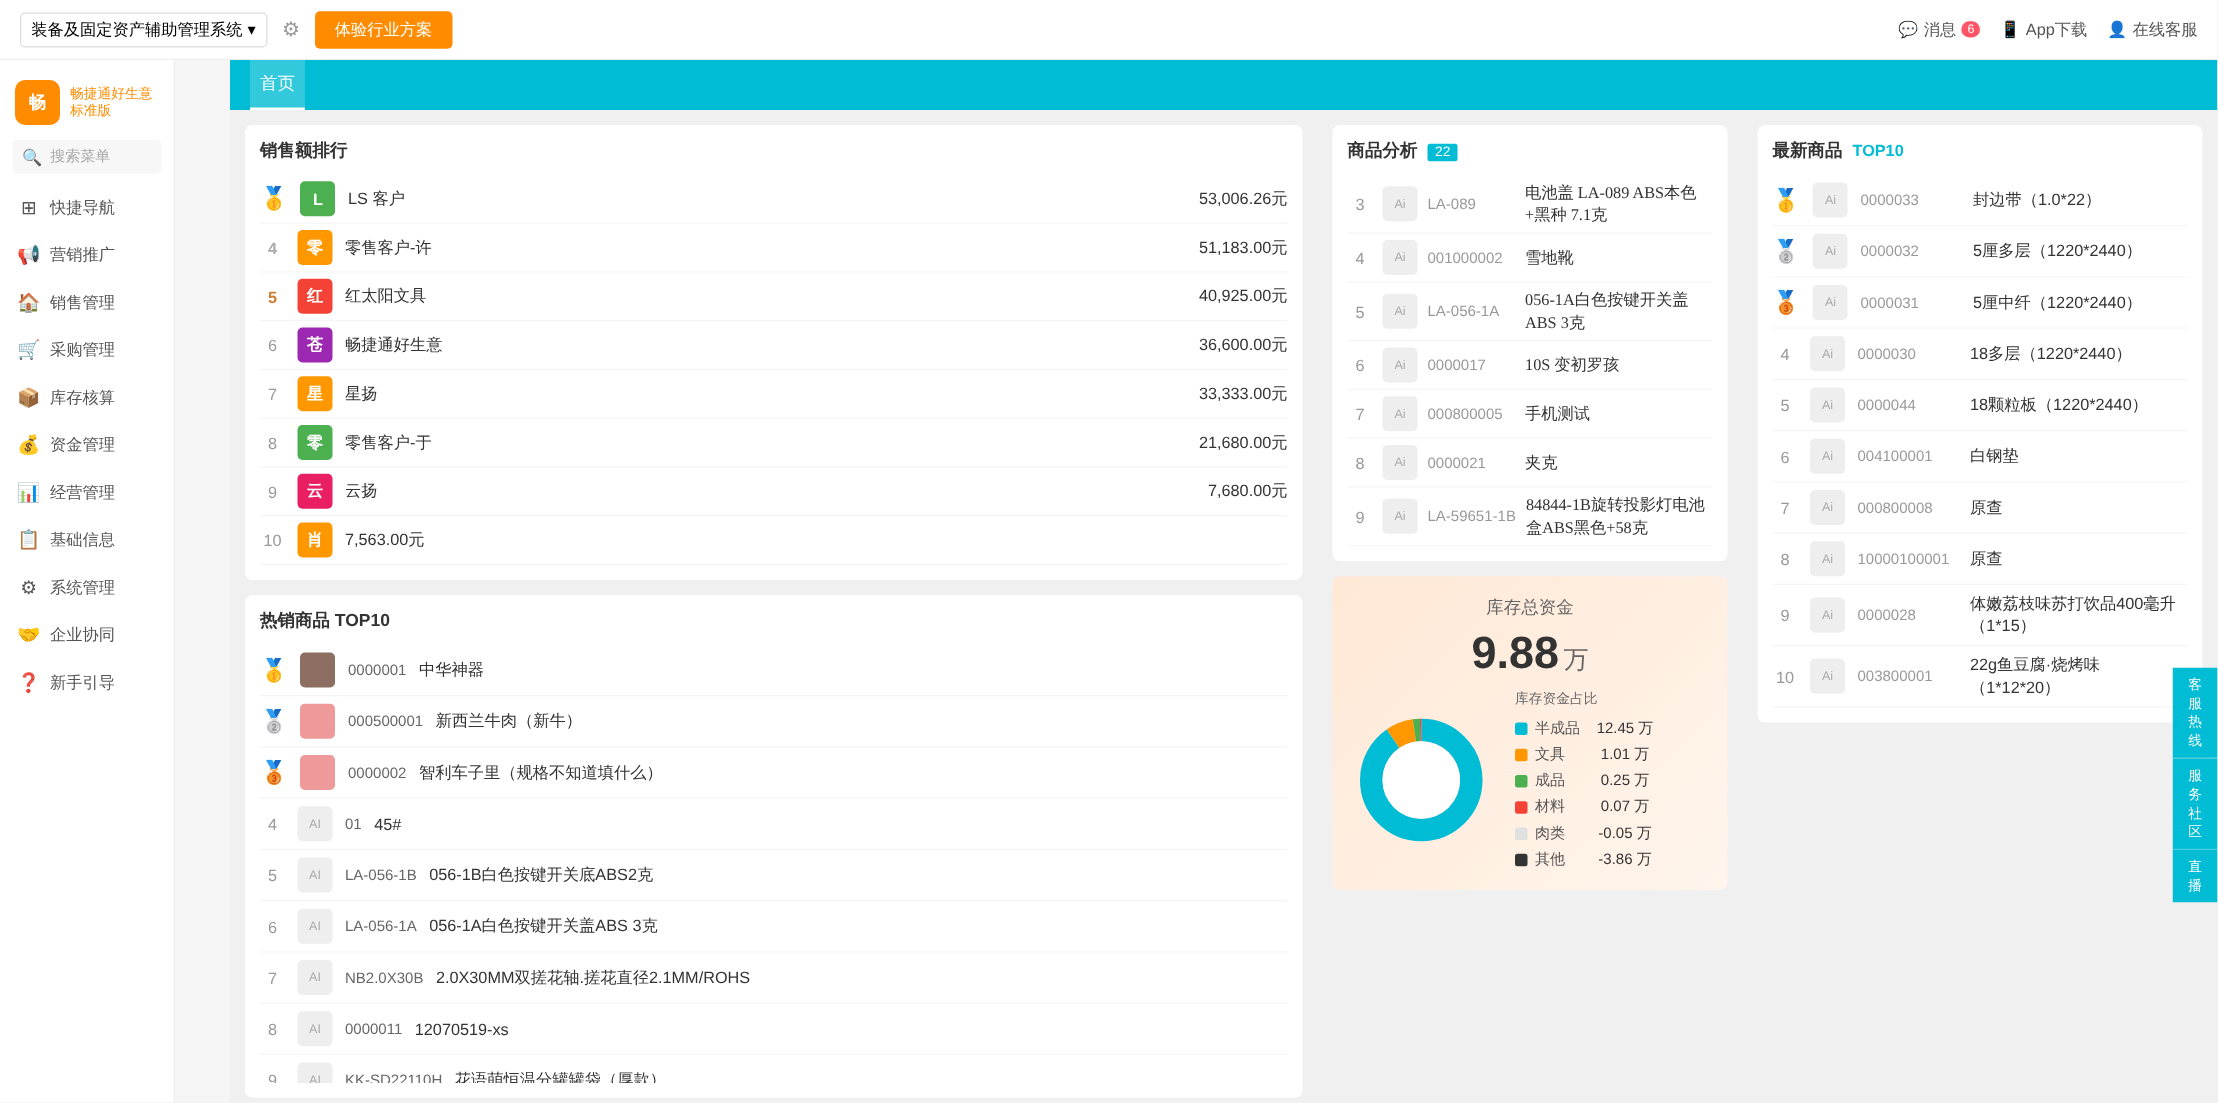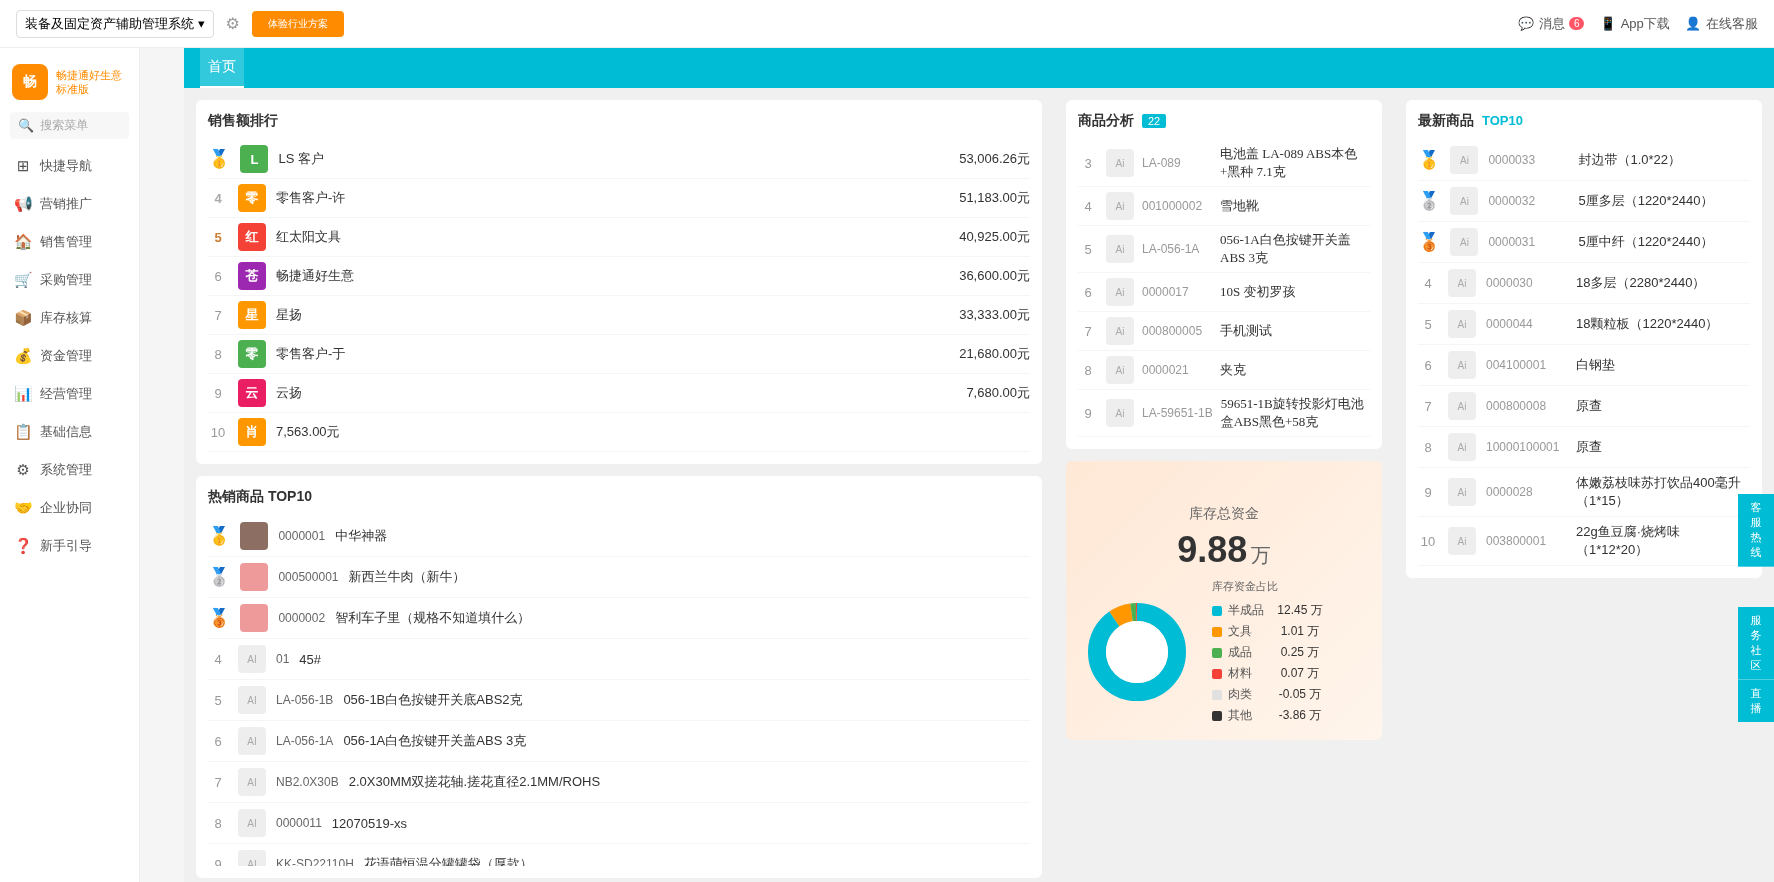--- a/index.html
+++ b/index.html
@@ -2,21 +2,21 @@
 <html><head>
   <meta charset="utf-8">
   <style>
     * { margin: 0; padding: 0; box-sizing: border-box; }
     body { font-family: 'Microsoft YaHei', Arial, sans-serif; font-size: 13px; background: #f5f5f5; width: 1774px; min-height: 882px; overflow: hidden; }
 
     
     .topbar { display: flex; align-items: center; height: 48px; background: #fff; border-bottom: 1px solid #eee; padding: 0 16px; gap: 12px; }
     .topbar-select { display: flex; align-items: center; gap: 4px; border: 1px solid #ddd; border-radius: 4px; padding: 4px 8px; cursor: pointer; }
     .topbar-gear { color: #999; cursor: pointer; font-size: 16px; }
-    .topbar-btn { background: #ff8c00; color: #fff; border: none; border-radius: 4px; padding: 6px 16px; font-size: 10px; cursor: pointer; }
+    .topbar-btn { background: #ff8c00; color: #fff; border: none; border-radius: 4px; padding: 6px 16px; font-size: 13px; cursor: pointer; }
     .topbar-right { margin-left: auto; display: flex; align-items: center; gap: 16px; color: #555; }
     .topbar-right-item { display: flex; align-items: center; gap: 4px; cursor: pointer; }
     .badge { background: #f56; color: #fff; border-radius: 8px; font-size: 10px; padding: 1px 5px; }
 
     
     .layout { display: flex; height: calc(882px - 48px); }
     .sidebar { width: 140px; background: #fff; border-right: 1px solid #eee; display: flex; flex-direction: column; padding-top: 8px; }
     .sidebar-logo { display: flex; align-items: center; gap: 8px; padding: 8px 12px 12px; }
     .sidebar-logo-icon { width: 36px; height: 36px; background: #ff8c00; border-radius: 8px; display: flex; align-items: center; justify-content: center; color: #fff; font-size: 14px; font-weight: bold; }
     .sidebar-logo-text { font-size: 11px; color: #ff8c00; line-height: 1.3; }
@@ -349,27 +349,27 @@
             <div class="mid-product-row">
               <span class="product-rank-num">8</span>
               <div style="width:28px;height:28px;background:#eee;border-radius:4px;display:flex;align-items:center;justify-content:center;font-size:10px;color:#aaa;">Ai</div>
               <span class="mid-product-code">0000021</span>
               <span class="mid-product-name">夹克</span>
             </div>
             <div class="mid-product-row">
               <span class="product-rank-num">9</span>
               <div style="width:28px;height:28px;background:#eee;border-radius:4px;display:flex;align-items:center;justify-content:center;font-size:10px;color:#aaa;">Ai</div>
               <span class="mid-product-code">LA-59651-1B</span>
-              <span class="mid-product-name">59651-1B旋转投影灯电池盒ABS黑色+58克</span>
+              <span class="mid-product-name">84844-1B旋转投影灯电池盒ABS黑色+58克</span>
             </div>
           </div>
         </div>
 
         <div style="background:linear-gradient(135deg,#ffe8d6,#fff5ec);border-radius:6px;padding:16px;">
-          <div style="font-size:14px;color:#666;text-align:center;margin-top:28px;">库存总资金</div>
+          <div style="font-size:14px;color:#666;text-align:center;">库存总资金</div>
           <div style="text-align:center;margin:6px 0;">
             <span style="font-size:36px;font-weight:bold;color:#333;">9.88</span>
             <span style="font-size:20px;color:#666;">万</span>
           </div>
 
           <div class="donut-container">
             <svg width="110" height="110" viewBox="0 0 110 110">
 
               <circle cx="55" cy="55" r="40" fill="none" stroke="#e0e0e0" stroke-width="18"></circle>
 
@@ -439,21 +439,21 @@
             <div class="new-product-row">
               <span class="rank-icon">🥉</span>
               <div class="new-product-img" style="background:#eee;color:#aaa;font-size:10px;">Ai</div>
               <span style="font-size:12px;color:#999;min-width:80px;">0000031</span>
               <span class="new-product-name">5厘中纤（1220*2440）</span>
             </div>
             <div class="new-product-row">
               <span class="new-rank-num">4</span>
               <div class="new-product-img" style="background:#eee;color:#aaa;font-size:10px;">Ai</div>
               <span style="font-size:12px;color:#999;min-width:80px;">0000030</span>
-              <span class="new-product-name">18多层（2280*2440）</span>
+              <span class="new-product-name">18多层（1220*2440）</span>
             </div>
             <div class="new-product-row">
               <span class="new-rank-num">5</span>
               <div class="new-product-img" style="background:#eee;color:#aaa;font-size:10px;">Ai</div>
               <span style="font-size:12px;color:#999;min-width:80px;">0000044</span>
               <span class="new-product-name">18颗粒板（1220*2440）</span>
             </div>
             <div class="new-product-row">
               <span class="new-rank-num">6</span>
               <div class="new-product-img" style="background:#eee;color:#aaa;font-size:10px;">Ai</div>
@@ -487,15 +487,15 @@
           </div>
         </div>
       </div>
 
     </div>
   </div>
 </div>
 
 <div class="float-btns">
   <div class="float-btn" style="background:#00bcd4;writing-mode:horizontal-tb;padding:6px 8px;font-size:11px;text-align:center;">客服<br>热线</div>
-  <div class="float-btn" style="background:#00bcd4;writing-mode:horizontal-tb;padding:6px 8px;font-size:11px;text-align:center;margin-top:40px;">服务<br>社区</div>
+  <div class="float-btn" style="background:#00bcd4;writing-mode:horizontal-tb;padding:6px 8px;font-size:11px;text-align:center;">服务<br>社区</div>
   <div class="float-btn" style="background:#00bcd4;writing-mode:horizontal-tb;padding:6px 8px;font-size:11px;text-align:center;">直播</div>
 </div>
 
 </body></html>

